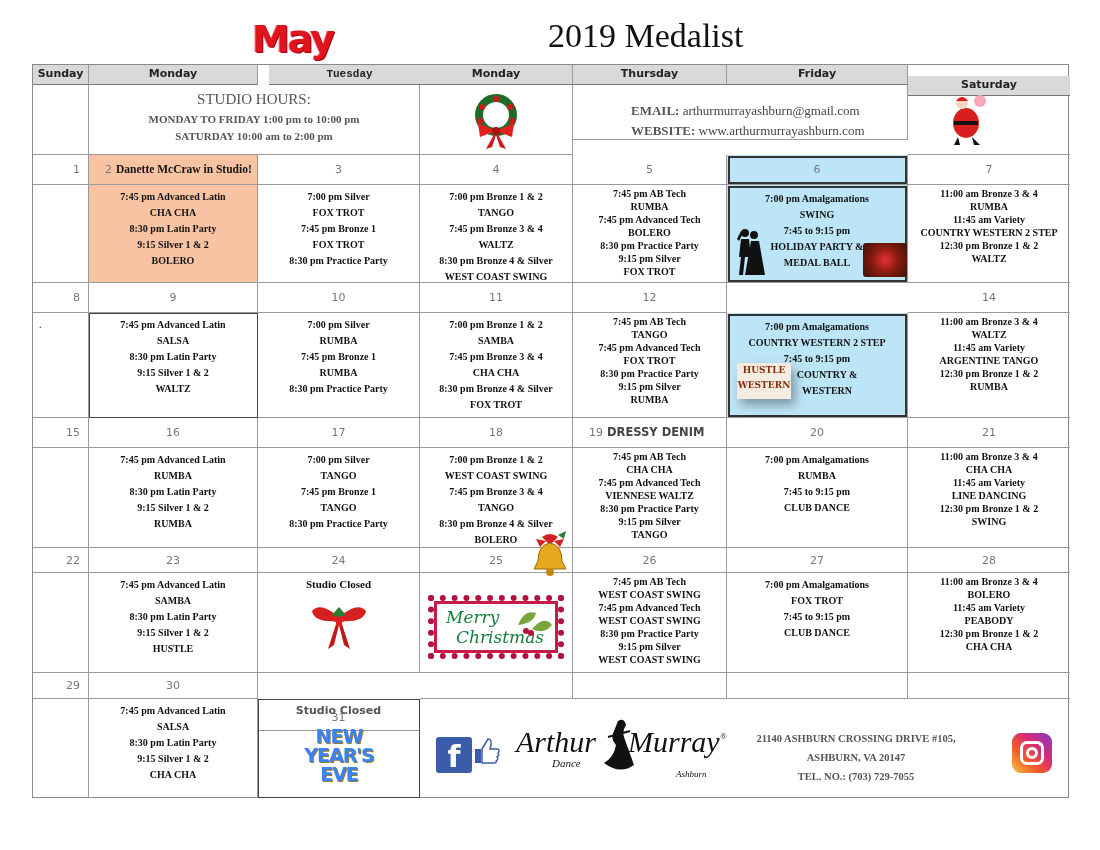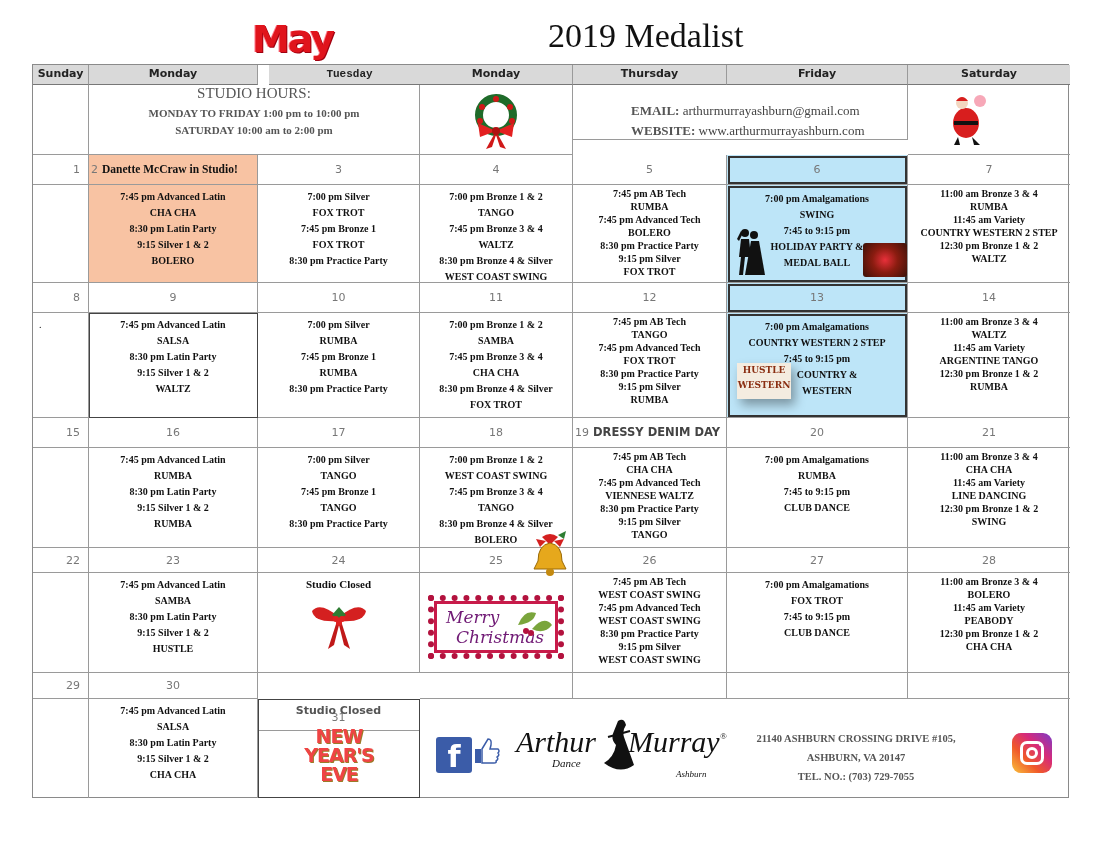--- a/index.html
+++ b/index.html
@@ -17,28 +17,28 @@
   .title-main {
     position: absolute; left: 548px; top: 16px; font-size: 34px; color: #111; line-height: 40px;
     font-family: "Liberation Serif", serif;
   }
 
   .grid { position: absolute; left: 32px; top: 64px; width: 1037px; height: 734px; border: 1px solid #8a8a8a; }
   .cell { position: absolute; border-right: 1px solid #9a9a9a; border-bottom: 1px solid #9a9a9a; overflow: hidden; }
   .hdr { background: #d9d9d9; font-family: "DejaVu Sans", sans-serif; font-size: 11px; font-weight: bold; text-align: center; line-height: 18px; color: #222; border-bottom: 1px solid #777; }
 
   .info-hours { text-align: center; color: #555; font-family: "Liberation Serif", serif; }
-  .info-hours .h1 { font-size: 15px; color: #555; }
+  .info-hours .h1 { font-size: 15px; margin-top: 6px; color: #555; }
   .info-hours .h2 { font-size: 11px; font-weight: bold; margin-top: 5px; color: #555; }
   .info-contact { font-size: 13px; color: #444; padding-left: 58px; padding-top: 16px; line-height: 20px; }
   .info-contact b { color: #555; }
 
   .daynum { font-family: "DejaVu Sans", sans-serif; font-size: 11px; color: #777; text-align: center; line-height: 29px; }
   .daynum.right { text-align: right; padding-right: 8px; }
-  .daynum.left { text-align: left; padding-left: 2px; }
+  .daynum.left { text-align: left; padding-left: 16px; }
   .daynum .evt { font-family: "Liberation Serif", serif; font-weight: bold; color: #111; font-size: 11.5px; margin-left: 4px; }
   .daynum .evt2 { font-family: "DejaVu Sans", sans-serif; font-weight: bold; color: #444; font-size: 11.5px; margin-left: 4px; }
 
   .content { text-align: center; font-size: 10px; font-weight: bold; line-height: 16px; padding-top: 4px; }
   .content.tight { line-height: 13px; padding-top: 2px; }
   .content .ln { display: block; white-space: nowrap; }
 
   .peach { background: #f8c3a3; }
   .blue { background: #bde5f8; }
   .boxed { outline: 2px solid #333; outline-offset: -3px; }
@@ -65,21 +65,21 @@
 </div>
 
 <div class="grid">
 
   <div class="cell hdr" style="left:0;top:0;width:56px;height:20px;">Sunday</div>
   <div class="cell hdr" style="left:56px;top:0;width:169px;height:20px;">Monday</div>
   <div class="cell hdr" style="left:236px;top:0;width:162px;height:20px;font-family:Liberation Mono, monospace;">Tuesday</div>
   <div class="cell hdr" style="left:387px;top:0;width:153px;height:20px;">Monday</div>
   <div class="cell hdr" style="left:540px;top:0;width:154px;height:20px;">Thursday</div>
   <div class="cell hdr" style="left:694px;top:0;width:181px;height:20px;">Friday</div>
-  <div class="cell hdr" style="left:875px;top:0;width:162px;height:20px;border-right:none;">Saturday</div>
+  <div class="cell hdr" style="left:875px;top:11px;width:162px;height:20px;border-right:none;">Saturday</div>
 
   <div class="cell" style="left:0;top:20px;width:56px;height:70px;"></div>
   <div class="cell info-hours" style="left:56px;top:20px;width:331px;height:70px;">
     <div class="h1">STUDIO HOURS:</div>
     <div class="h2">MONDAY TO FRIDAY 1:00 pm to 10:00 pm</div>
     <div class="h2">SATURDAY 10:00 am to 2:00 pm</div>
   </div>
   <div class="cell" style="left:387px;top:20px;width:153px;height:70px;">
     <svg class="pic" style="left:52px;top:6px;" width="48" height="60" viewBox="0 0 48 60">
       <circle cx="24" cy="24" r="17" fill="none" stroke="#1f6b2a" stroke-width="8"></circle>
@@ -176,21 +176,20 @@
     <span class="ln">COUNTRY WESTERN 2 STEP</span>
     <span class="ln">12:30 pm Bronze 1 &amp; 2</span>
     <span class="ln">WALTZ</span>
   </div>
 
   <div class="cell daynum right" style="left:0;top:218px;width:56px;height:30px;">8</div>
   <div class="cell daynum" style="left:56px;top:218px;width:169px;height:30px;">9</div>
   <div class="cell daynum" style="left:225px;top:218px;width:162px;height:30px;">10</div>
   <div class="cell daynum" style="left:387px;top:218px;width:153px;height:30px;">11</div>
   <div class="cell daynum" style="left:540px;top:218px;width:154px;height:30px;text-align:center;">12</div>
-  <div class="cell daynum blue boxed" style="left:694px;top:218px;width:181px;height:30px;">13</div>
   <div class="cell daynum" style="left:875px;top:218px;width:162px;height:30px;border-right:none;">14</div>
 
   <div class="cell content" style="left:0;top:248px;width:56px;height:105px;text-align:left;padding-left:6px;">
     <span class="ln" style="font-weight:normal;">.</span>
   </div>
   <div class="cell content" style="left:56px;top:248px;width:169px;height:105px;outline:1px solid #444;outline-offset:-1px;">
     <span class="ln">7:45 pm Advanced Latin</span>
     <span class="ln">SALSA</span>
     <span class="ln">8:30 pm Latin Party</span>
     <span class="ln">9:15 Silver 1 &amp; 2</span>
@@ -321,21 +320,21 @@
       <path d="M27 20 L18 48 L24 44 L29 24 Z" fill="#c01818"></path>
       <path d="M31 20 L40 48 L34 44 L29 24 Z" fill="#c01818"></path>
       <path d="M22 14 L29 6 L36 14 L29 18 Z" fill="#2e7d32"></path>
       <circle cx="26" cy="18" r="3" fill="#e02020"></circle>
         <circle cx="32" cy="18" r="3" fill="#e02020"></circle>
         <circle cx="29" cy="22" r="3" fill="#e02020"></circle>
     </svg>
   </div>
   <div class="cell" style="left:387px;top:508px;width:153px;height:100px;overflow:visible;">
     <div class="pic" style="left:8px;top:22px;width:136px;height:64px;border:6px dotted #b3123e;background:#fff;box-shadow:0 0 0 3px #c81b4a inset;">
-      <div style="position:absolute;left:12px;top:6px;font-family:'DejaVu Serif',serif;font-style:italic;font-size:17px;color:#701a75;line-height:20px;">
+      <div style="position:absolute;left:12px;top:6px;font-family:'DejaVu Serif',serif;font-style:italic;font-size:17px;color:#15803d;line-height:20px;">
         <div>Merry</div>
         <div style="padding-left:10px;">Christmas</div>
       </div>
       <svg style="position:absolute;left:80px;top:4px;" width="40" height="36" viewBox="0 0 40 36">
         <path d="M4 20 Q10 4 22 8 Q20 18 4 20 Z" fill="#7aa53c"></path>
         <path d="M18 24 Q30 10 38 20 Q30 30 18 24 Z" fill="#7aa53c"></path>
         <circle cx="12" cy="26" r="3" fill="#b3123e"></circle>
           <circle cx="17" cy="28" r="3" fill="#b3123e"></circle>
       </svg>
     </div>
@@ -383,21 +382,21 @@
   <div class="cell content" style="left:0;top:634px;width:56px;height:99px;border-bottom:none;"></div>
   <div class="cell content" style="left:56px;top:634px;width:169px;height:99px;border-bottom:none;">
     <span class="ln">7:45 pm Advanced Latin</span>
     <span class="ln">SALSA</span>
     <span class="ln">8:30 pm Latin Party</span>
     <span class="ln">9:15 Silver 1 &amp; 2</span>
     <span class="ln">CHA CHA</span>
   </div>
   <div class="cell" style="left:225px;top:634px;width:162px;height:99px;border-bottom:none;outline:1px solid #444;outline-offset:-1px;">
     <div class="closed sans">Studio Closed</div>
-    <div class="pic" style="left:0;top:28px;width:162px;text-align:center;font-family:'DejaVu Sans',sans-serif;font-weight:bold;font-size:19px;line-height:19px;color:#ef4444;letter-spacing:-1px;text-shadow:1px 1px 0 #9a7c28;">
+    <div class="pic" style="left:0;top:28px;width:162px;text-align:center;font-family:'DejaVu Sans',sans-serif;font-weight:bold;font-size:19px;line-height:19px;color:#3b82f6;letter-spacing:-1px;text-shadow:1px 1px 0 #9a7c28;">
       <div>NEW</div>
       <div>YEAR'S</div>
       <div>EVE</div>
     </div>
   </div>
 
   <div class="cell" style="left:387px;top:634px;width:650px;height:99px;border-right:none;border-bottom:none;">
     <div class="pic" style="left:16px;top:38px;width:36px;height:36px;background:#3b5ca8;border-radius:3px;color:#fff;font-family:'DejaVu Sans',sans-serif;font-weight:bold;font-size:30px;line-height:40px;text-align:center;">
       <span>f</span>
     </div>

